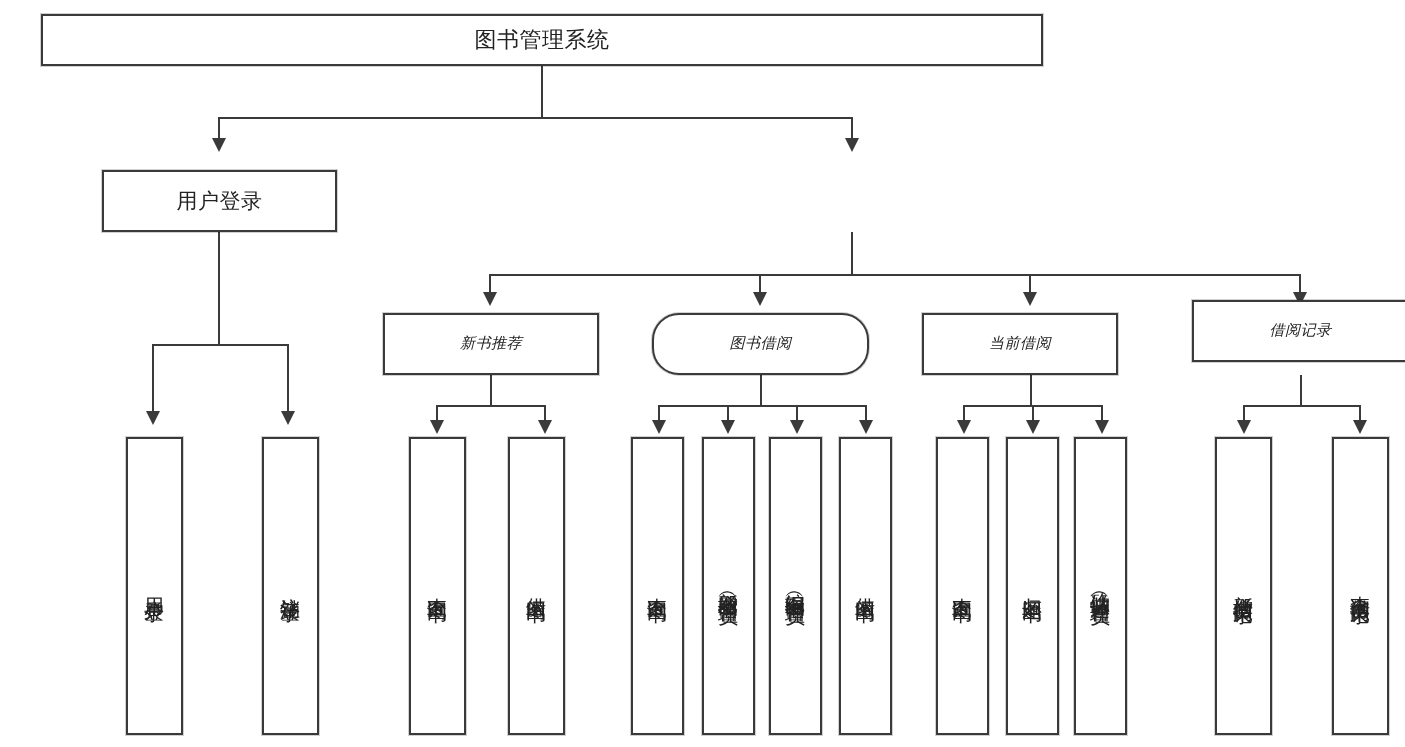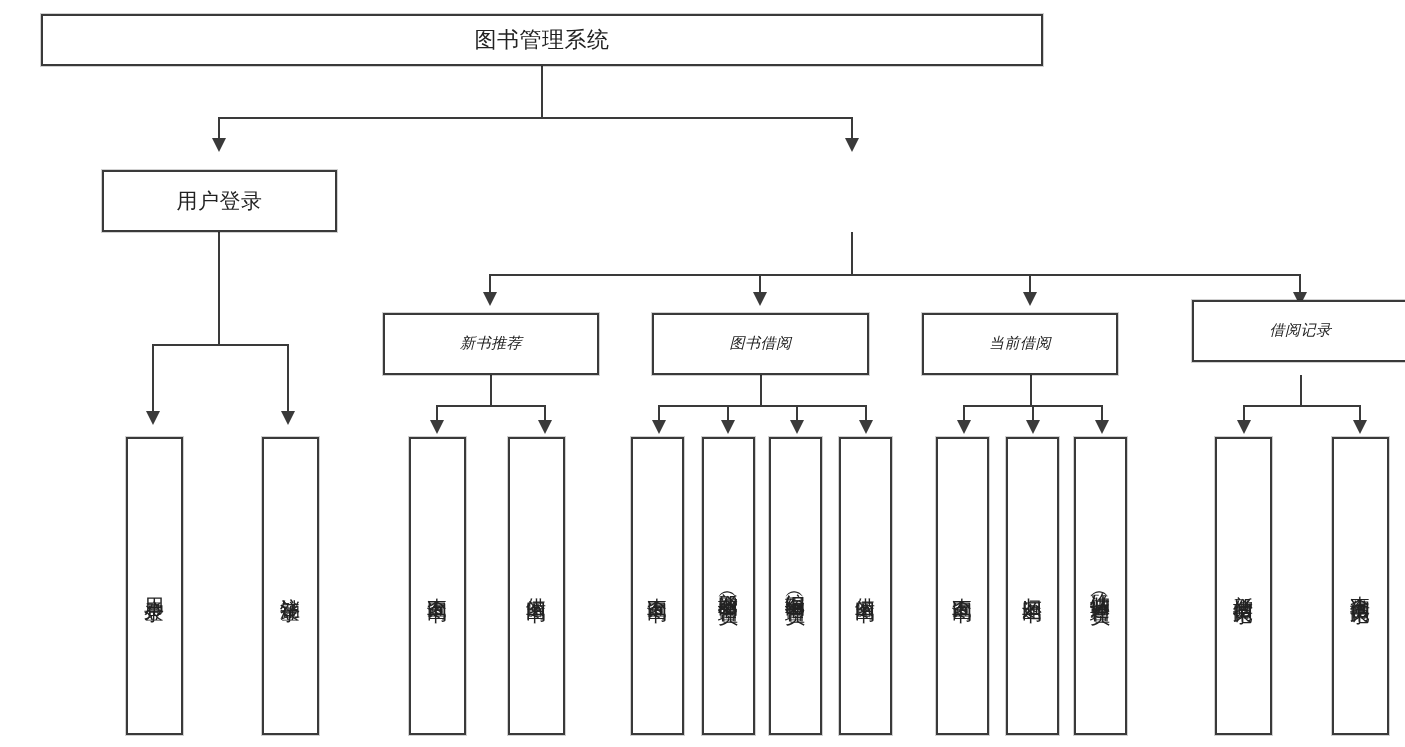--- a/index.html
+++ b/index.html
@@ -120,21 +120,21 @@
   <div class="vline" style="left:738px;top:274px;width:2px;height:24px;"></div>
   <div class="arrow" style="left:732px;top:292px;"></div>
   <div class="vline" style="left:1008px;top:274px;width:2px;height:24px;"></div>
   <div class="arrow" style="left:1002px;top:292px;"></div>
   <div class="vline" style="left:1278px;top:274px;width:2px;height:24px;"></div>
   <div class="arrow" style="left:1272px;top:292px;"></div>
 
   <div class="node lvl2" style="left:362px;top:313px;width:216px;height:62px;">
     <span class="lbl">新书推荐</span>
   </div>
-  <div class="node lvl2" style="left:631px;top:313px;width:217px;height:62px;">
+  <div class="node lvl2" style="left:631px;top:313px;width:217px;height:62px;border-radius:27px;">
     <span class="lbl">图书借阅</span>
   </div>
   <div class="node lvl2" style="left:901px;top:313px;width:196px;height:62px;">
     <span class="lbl">当前借阅</span>
   </div>
   <div class="node lvl2" style="left:1171px;top:300px;width:217px;height:62px;">
     <span class="lbl">借阅记录</span>
   </div>
 
   <div class="vline" style="left:469px;top:375px;width:2px;height:31px;"></div>

